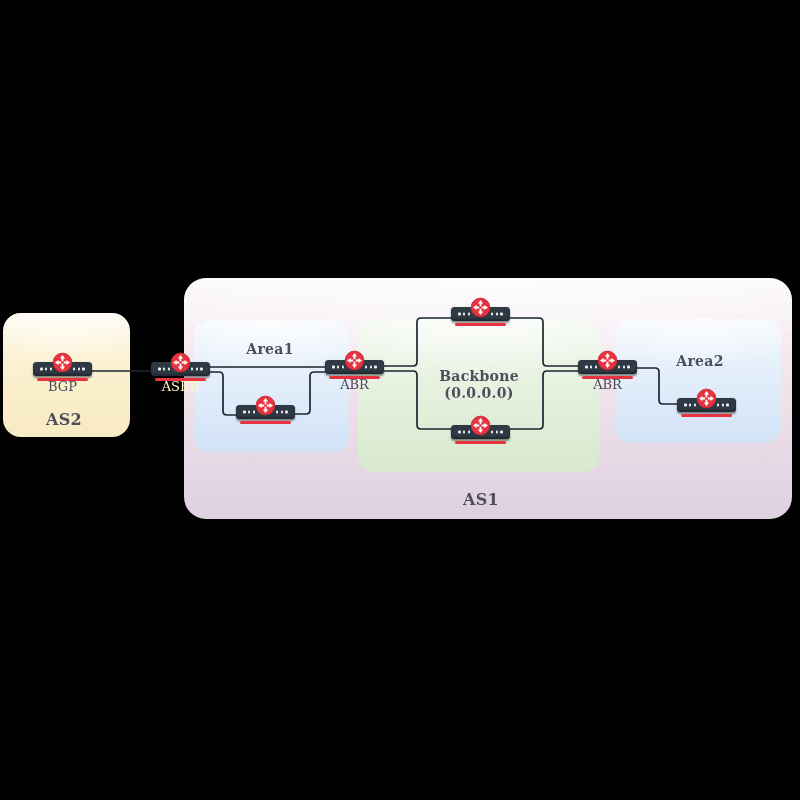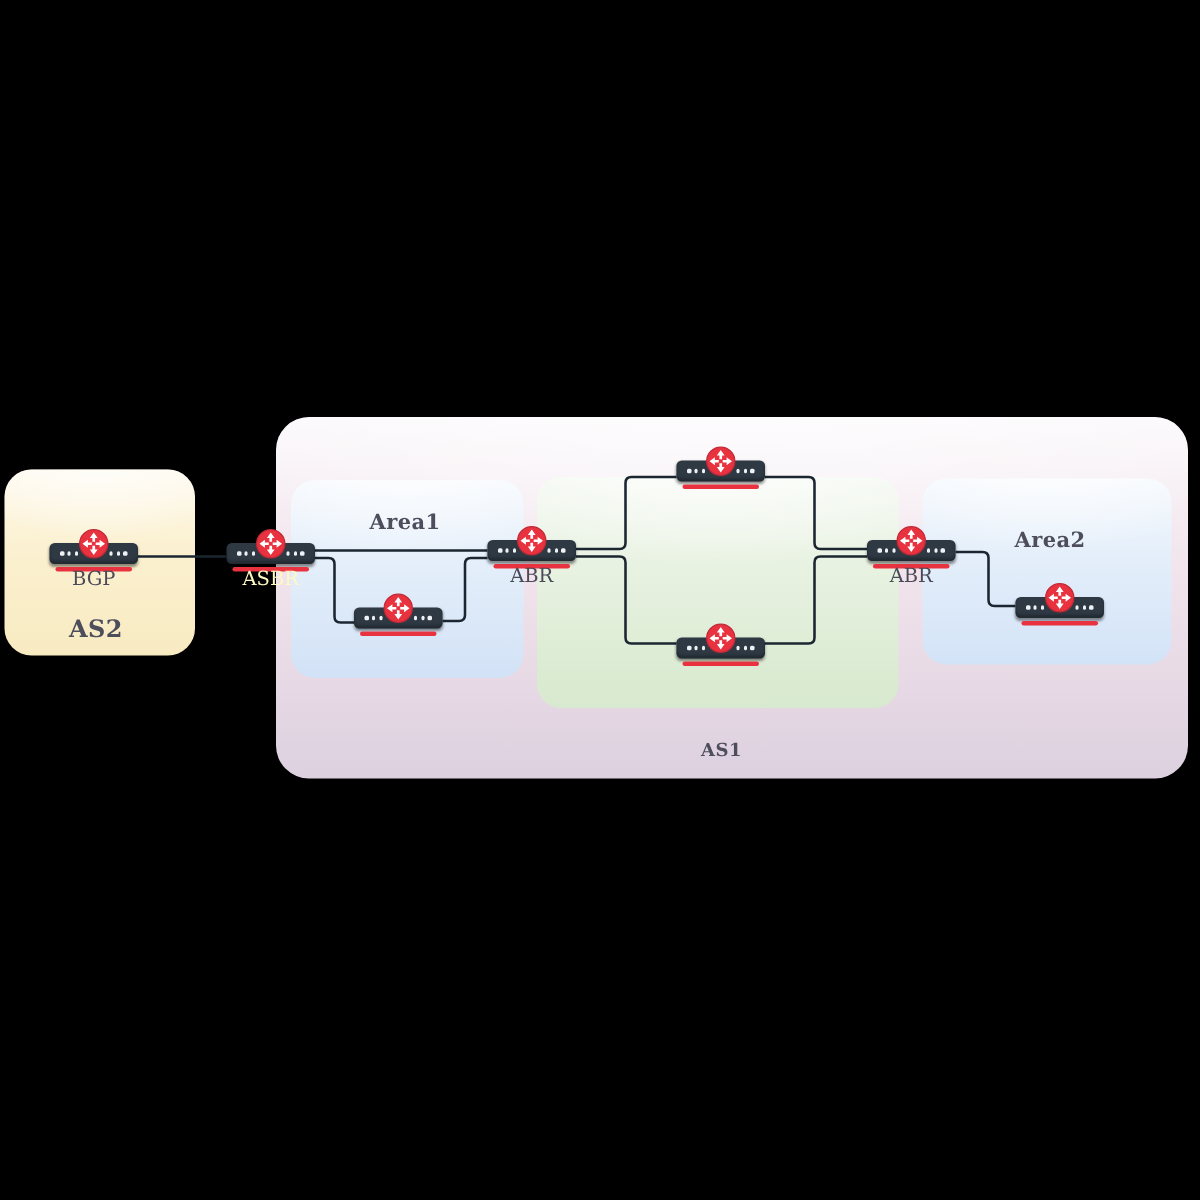--- a/index.html
+++ b/index.html
@@ -39,28 +39,32 @@
 </style>
 </head>
 <body>
 
 <div id="stage">
   <div class="group" style="left: 3px; top: 313px; width: 127px; height: 124px; border-radius: 18px; background: linear-gradient(rgb(254, 249, 236) 0%, rgb(251, 240, 207) 45%, rgb(248, 235, 194) 100%);"></div>
     <div class="group-label" style="left: 64px; top: 420px; font-size: 16px; color: rgb(77, 77, 91);">
       <div>AS2</div>
     </div>
     <div class="group" style="left: 184px; top: 278px; width: 608px; height: 241px; border-radius: 22px; background: linear-gradient(rgb(250, 247, 250) 0%, rgb(241, 227, 235) 45%, rgb(221, 208, 223) 100%);"></div>
-    <div class="group-label" style="left: 481px; top: 500px; font-size: 12px; color: rgb(77, 77, 91);">
+    <div class="group-label" style="left: 481px; top: 500px; font-size: 16px; color: rgb(77, 77, 91);">
       <div>AS1</div>
     </div>
     <div class="group" style="left: 194px; top: 320px; width: 155px; height: 132px; border-radius: 16px; background: linear-gradient(rgb(244, 248, 253) 0%, rgb(227, 238, 250) 45%, rgb(210, 226, 246) 100%);"></div>
     <div class="group-label" style="left: 270px; top: 349px; font-size: 14px; color: rgb(77, 77, 91);">
       <div>Area1</div>
     </div>
     <div class="group" style="left: 358px; top: 318px; width: 241px; height: 154px; border-radius: 16px; background: linear-gradient(rgb(243, 248, 240) 0%, rgb(230, 241, 223) 45%, rgb(215, 233, 206) 100%);"></div>
+    <div class="group-label" style="left: 479px; top: 385px; font-size: 14px; color: rgb(77, 77, 91);">
+      <div>Backbone</div>
+      <div>(0.0.0.0)</div>
+    </div>
     <div class="group" style="left: 615px; top: 319px; width: 166px; height: 124px; border-radius: 16px; background: linear-gradient(rgb(244, 248, 253) 0%, rgb(227, 238, 250) 45%, rgb(211, 227, 247) 100%);"></div>
     <div class="group-label" style="left: 700px; top: 361px; font-size: 14px; color: rgb(77, 77, 91);">
       <div>Area2</div>
     </div>
     <svg id="links" width="800" height="800" viewBox="0 0 800 800">
       <path d="M92 371 H151" fill="none" stroke="#1b2630" stroke-width="1.7"></path>
       <path d="M210 367 H325" fill="none" stroke="#1b2630" stroke-width="1.7"></path>
       <path d="M210 372 H219 Q223 372 223 376 V411 Q223 415 227 415 H236" fill="none" stroke="#1b2630" stroke-width="1.7"></path>
       <path d="M295 414 H306 Q310 414 310 410 V376 Q310 372 314 372 H325" fill="none" stroke="#1b2630" stroke-width="1.7"></path>
       <path d="M384 366 H413 Q417 366 417 362 V322 Q417 318 421 318 H451" fill="none" stroke="#1b2630" stroke-width="1.7"></path>

